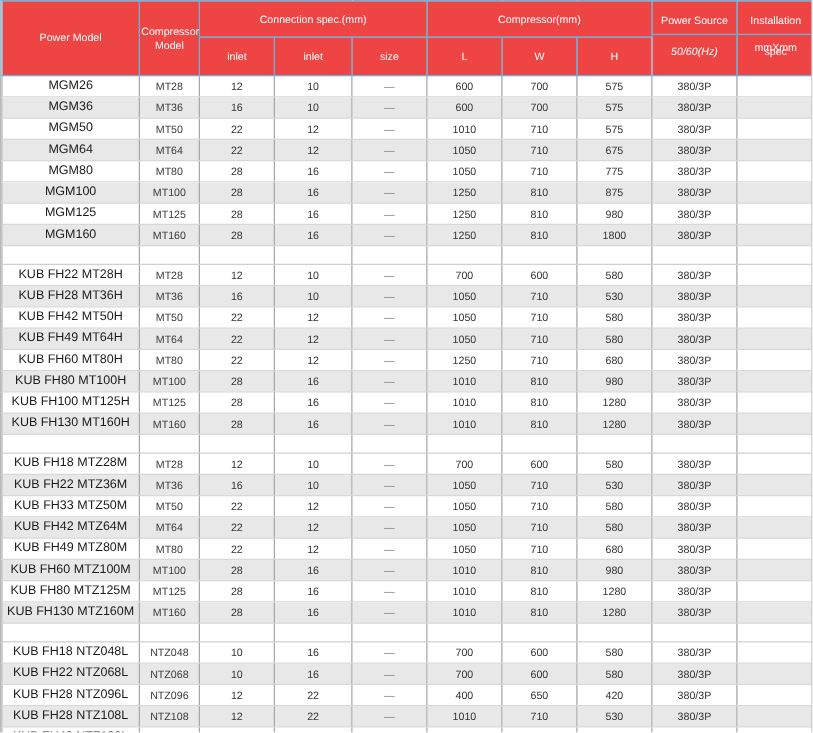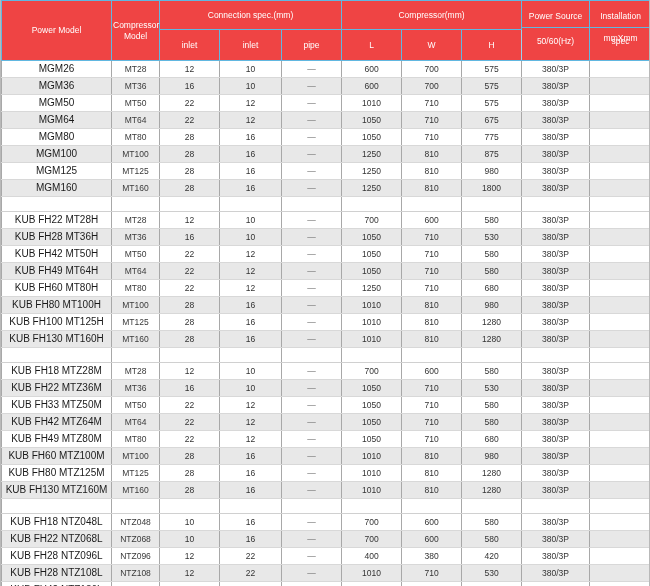--- a/index.html
+++ b/index.html
@@ -107,31 +107,31 @@
     <col style="width:62px">
   </colgroup>
   <thead>
     <tr class="top-row">
       <th rowspan="2">Power Model</th>
       <th rowspan="2">Compressor Model</th>
       <th colspan="3" class="grp-start">Connection spec.(mm)</th>
       <th colspan="3" class="grp-start">Compressor(mm)</th>
       <th rowspan="2" class="grp-start">
             <div style="height: 22px; line-height: 22px; border-bottom: 1px solid rgb(97, 183, 224); margin: -2px -1px 0px;">Power Source</div>
-            <div style="height: 26px; line-height: 26px;">50/60(Hz)</div>
+            <div style="height: 26px; line-height: 26px; font-style: italic;">50/60(Hz)</div>
           </th>
       <th rowspan="2" class="grp-start">
             <div style="height: 22px; line-height: 22px; border-bottom: 1px solid rgb(97, 183, 224); margin: -2px -1px 0px;">Installation mmXmm</div>
             <div style="height: 26px; line-height: 26px;">spec</div>
           </th>
     </tr>
     <tr class="sub-row">
       <th>inlet</th>
       <th>inlet</th>
-      <th>pipe</th>
+      <th>size</th>
       <th>L</th>
       <th>W</th>
       <th>H</th>
     </tr>
 
   </thead>
   <tbody id="table-body">
         <tr class="odd">
           <td class="model">MGM26</td>
           <td class="comp">MT28</td>
@@ -480,21 +480,21 @@
           <td>380/3P</td>
           <td class="install">&nbsp;</td>
         </tr>
         <tr class="odd">
           <td class="model">KUB FH28 NTZ096L</td>
           <td class="comp">NTZ096</td>
           <td>12</td>
           <td>22</td>
           <td class="dash">—</td>
           <td>400</td>
-          <td>380</td>
+          <td>650</td>
           <td>420</td>
           <td>380/3P</td>
           <td class="install">&nbsp;</td>
         </tr>
         <tr class="even">
           <td class="model">KUB FH28 NTZ108L</td>
           <td class="comp">NTZ108</td>
           <td>12</td>
           <td>22</td>
           <td class="dash">—</td>

